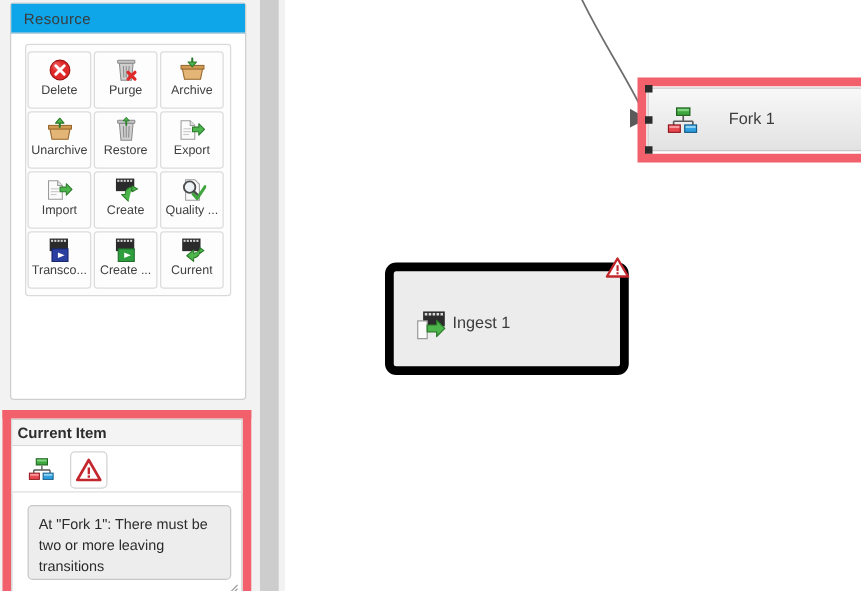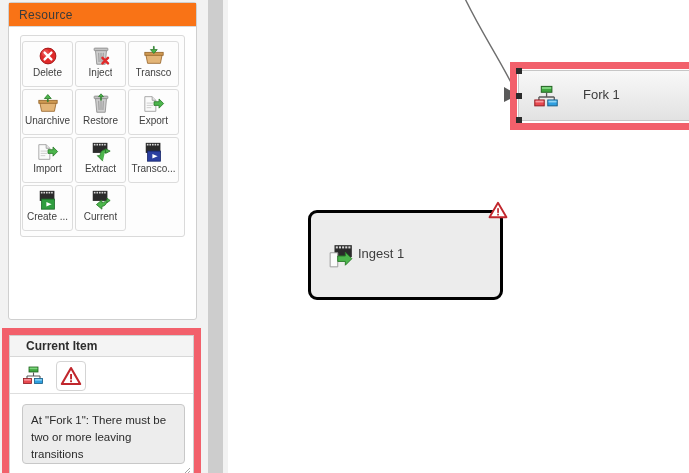--- a/index.html
+++ b/index.html
@@ -35,21 +35,21 @@
     height: 318px;
     background: #ffffff;
     border: 1px solid #cfcfcf;
     border-radius: 3px;
     box-sizing: border-box;
   }
   #resource-header {
     height: 24px;
     line-height: 24px;
     padding-left: 10px;
-    background: #f97316;
+    background: #0ea5e9;
     border-bottom: 1px solid #d8d8d8;
     font-size: 12px;
     color: #3b3b3b;
     letter-spacing: .3px;
     box-sizing: border-box;
   }
   #resource-body {
     padding: 8px 0 0 0;
   }
   .palette-grid {
@@ -113,21 +113,21 @@
     width: 185px;
     height: 138px;
     background: #ffffff;
     border: 1px solid #cfcfcf;
     border-bottom: none;
     box-sizing: border-box;
   }
   #current-item-header {
     height: 21px;
     line-height: 21px;
-    padding-left: 16px;
+    padding-left: 4px;
     background: #f4f4f4;
     border-bottom: 1px solid #d8d8d8;
     font-size: 12px;
     font-weight: bold;
     color: #2d2d2d;
     box-sizing: border-box;
   }
   #ci-tabstrip {
     height: 36px;
     position: relative;
@@ -250,21 +250,21 @@
   }
 
   
   #ingest-node {
     position: absolute;
     left: 80px;
     top: 210px;
     width: 195px;
     height: 90px;
     background: #ececec;
-    border: 3px solid #000000;
+    border: 7px solid #000000;
     border-radius: 9px;
     box-sizing: border-box;
   }
   #ingest-label { left: 47px; top: 33px; }
 
   .ico-abs { position: absolute; }
 </style>
 </head>
 <body>
 
@@ -287,29 +287,29 @@
             <span class="pal-ico"><svg width="22" height="22" viewBox="0 0 24 24">
                 <path d="M6 6 L18 6 L16.6 21 L7.4 21 Z" fill="#cfcfcf" stroke="#8a8a8a" stroke-width="0.9"></path>
                 <rect x="4.5" y="3.4" width="15" height="2.8" rx="0.7" fill="#c4c4c4" stroke="#8a8a8a" stroke-width="0.9"></rect>
                 <g stroke="#8a8a8a" stroke-width="0.9">
                   <path d="M9.5 8.5 L9.9 18.5"></path>
                   <path d="M12 8.5 L12 18.5"></path>
                   <path d="M14.5 8.5 L14.1 18.5"></path>
                 </g>
                 <path d="M13.6 14 L19.6 20 M19.6 14 L13.6 20" stroke="#e02a2a" stroke-width="2.8" stroke-linecap="round"></path>
               </svg></span>
-            <span class="pal-label">Inject</span>
+            <span class="pal-label">Purge</span>
           </div>
           <div class="pal-btn">
             <span class="pal-ico"><svg width="22" height="22" viewBox="0 0 24 24">
                 <path d="M3 10 L21 10 L19 20 L5 20 Z" fill="#e3b577" stroke="#96652a" stroke-width="0.9"></path>
                 <rect x="2" y="8" width="20" height="3.2" fill="#cf9a52" stroke="#96652a" stroke-width="0.9"></rect>
                 <path d="M12.2 1.5 L12.2 5 L15.5 5 L11.8 9.3 L8.1 5 L11.4 5 L11.4 1.5 Z" fill="#4cb64c" stroke="#2a7a2a" stroke-width="0.9" stroke-linejoin="round"></path>
               </svg></span>
-            <span class="pal-label">Transco</span>
+            <span class="pal-label">Archive</span>
           </div>
           <div class="pal-btn">
             <span class="pal-ico"><svg width="22" height="22" viewBox="0 0 24 24">
                 <path d="M3 10 L21 10 L19 20 L5 20 Z" fill="#e3b577" stroke="#96652a" stroke-width="0.9"></path>
                 <rect x="2" y="8" width="20" height="3.2" fill="#cf9a52" stroke="#96652a" stroke-width="0.9"></rect>
                 <path d="M11.4 9.5 L11.4 6 L8.1 6 L11.8 1.7 L15.5 6 L12.2 6 L12.2 9.5 Z" fill="#4cb64c" stroke="#2a7a2a" stroke-width="0.9" stroke-linejoin="round"></path>
               </svg></span>
             <span class="pal-label">Unarchive</span>
           </div>
           <div class="pal-btn">
@@ -356,21 +356,30 @@
                 <rect x="3" y="2" width="16" height="11" fill="#2b2b2b"></rect>
                 <g fill="#d8d8d8">
                   <rect x="4.2" y="3.1" width="1.8" height="1.8"></rect>
                   <rect x="7" y="3.1" width="1.8" height="1.8"></rect>
                   <rect x="9.8" y="3.1" width="1.8" height="1.8"></rect>
                   <rect x="12.6" y="3.1" width="1.8" height="1.8"></rect>
                   <rect x="15.4" y="3.1" width="1.8" height="1.8"></rect>
                 </g>
                 <path d="M14 22 L8 16 L11 16 C11 12, 13 10, 17 9.4 L17 13.5 L22 11 L17 8.5 L17 9.4" fill="#4cb64c" stroke="#2a7a2a" stroke-width="0.9" stroke-linejoin="round"></path>
               </svg></span>
-            <span class="pal-label">Extract</span>
+            <span class="pal-label">Create</span>
+          </div>
+          <div class="pal-btn">
+            <span class="pal-ico"><svg width="22" height="22" viewBox="0 0 24 24">
+                <path d="M6 3 L14 3 L18 7 L18 21 L6 21 Z" fill="#fbfbfb" stroke="#9a9a9a" stroke-width="0.9"></path>
+                <circle cx="9.5" cy="9.5" r="5" fill="#eef3f8" stroke="#4a4a4a" stroke-width="1.6"></circle>
+                <path d="M13.2 13.2 L17 17" stroke="#4a4a4a" stroke-width="2.2" stroke-linecap="round"></path>
+                <path d="M12.5 15.5 L16 19.5 L23 9" fill="none" stroke="#3fa63f" stroke-width="2.6" stroke-linecap="round" stroke-linejoin="round"></path>
+              </svg></span>
+            <span class="pal-label">Quality ...</span>
           </div>
           <div class="pal-btn">
             <span class="pal-ico"><svg width="22" height="22" viewBox="0 0 24 24">
                 <rect x="3" y="2" width="16" height="11" fill="#2b2b2b"></rect>
                 <g fill="#d8d8d8">
                   <rect x="4.2" y="3.1" width="1.8" height="1.8"></rect>
                   <rect x="7" y="3.1" width="1.8" height="1.8"></rect>
                   <rect x="9.8" y="3.1" width="1.8" height="1.8"></rect>
                   <rect x="12.6" y="3.1" width="1.8" height="1.8"></rect>
                   <rect x="15.4" y="3.1" width="1.8" height="1.8"></rect>

